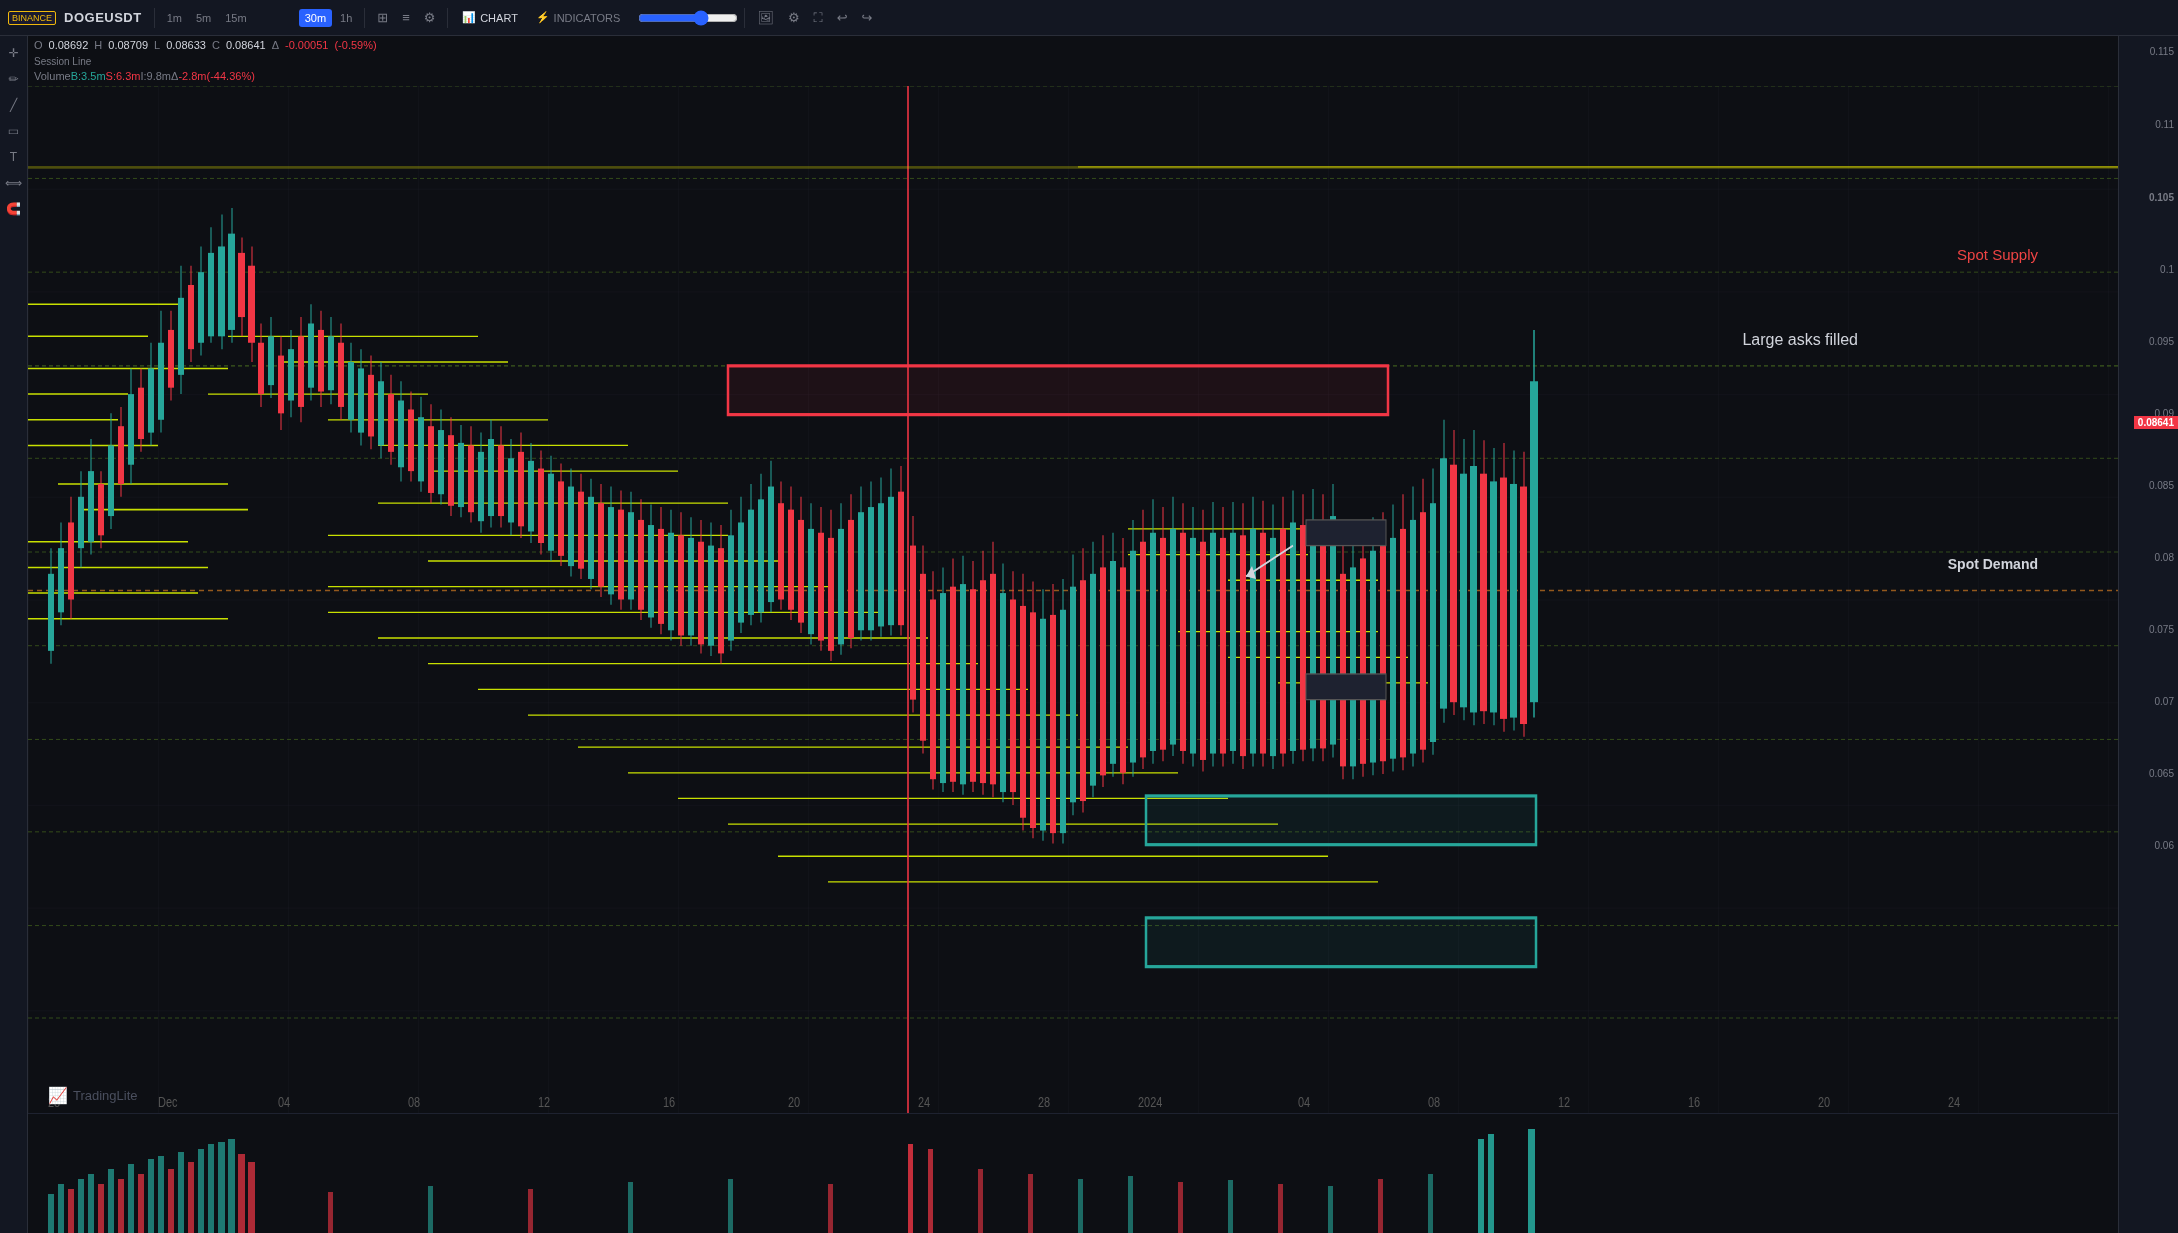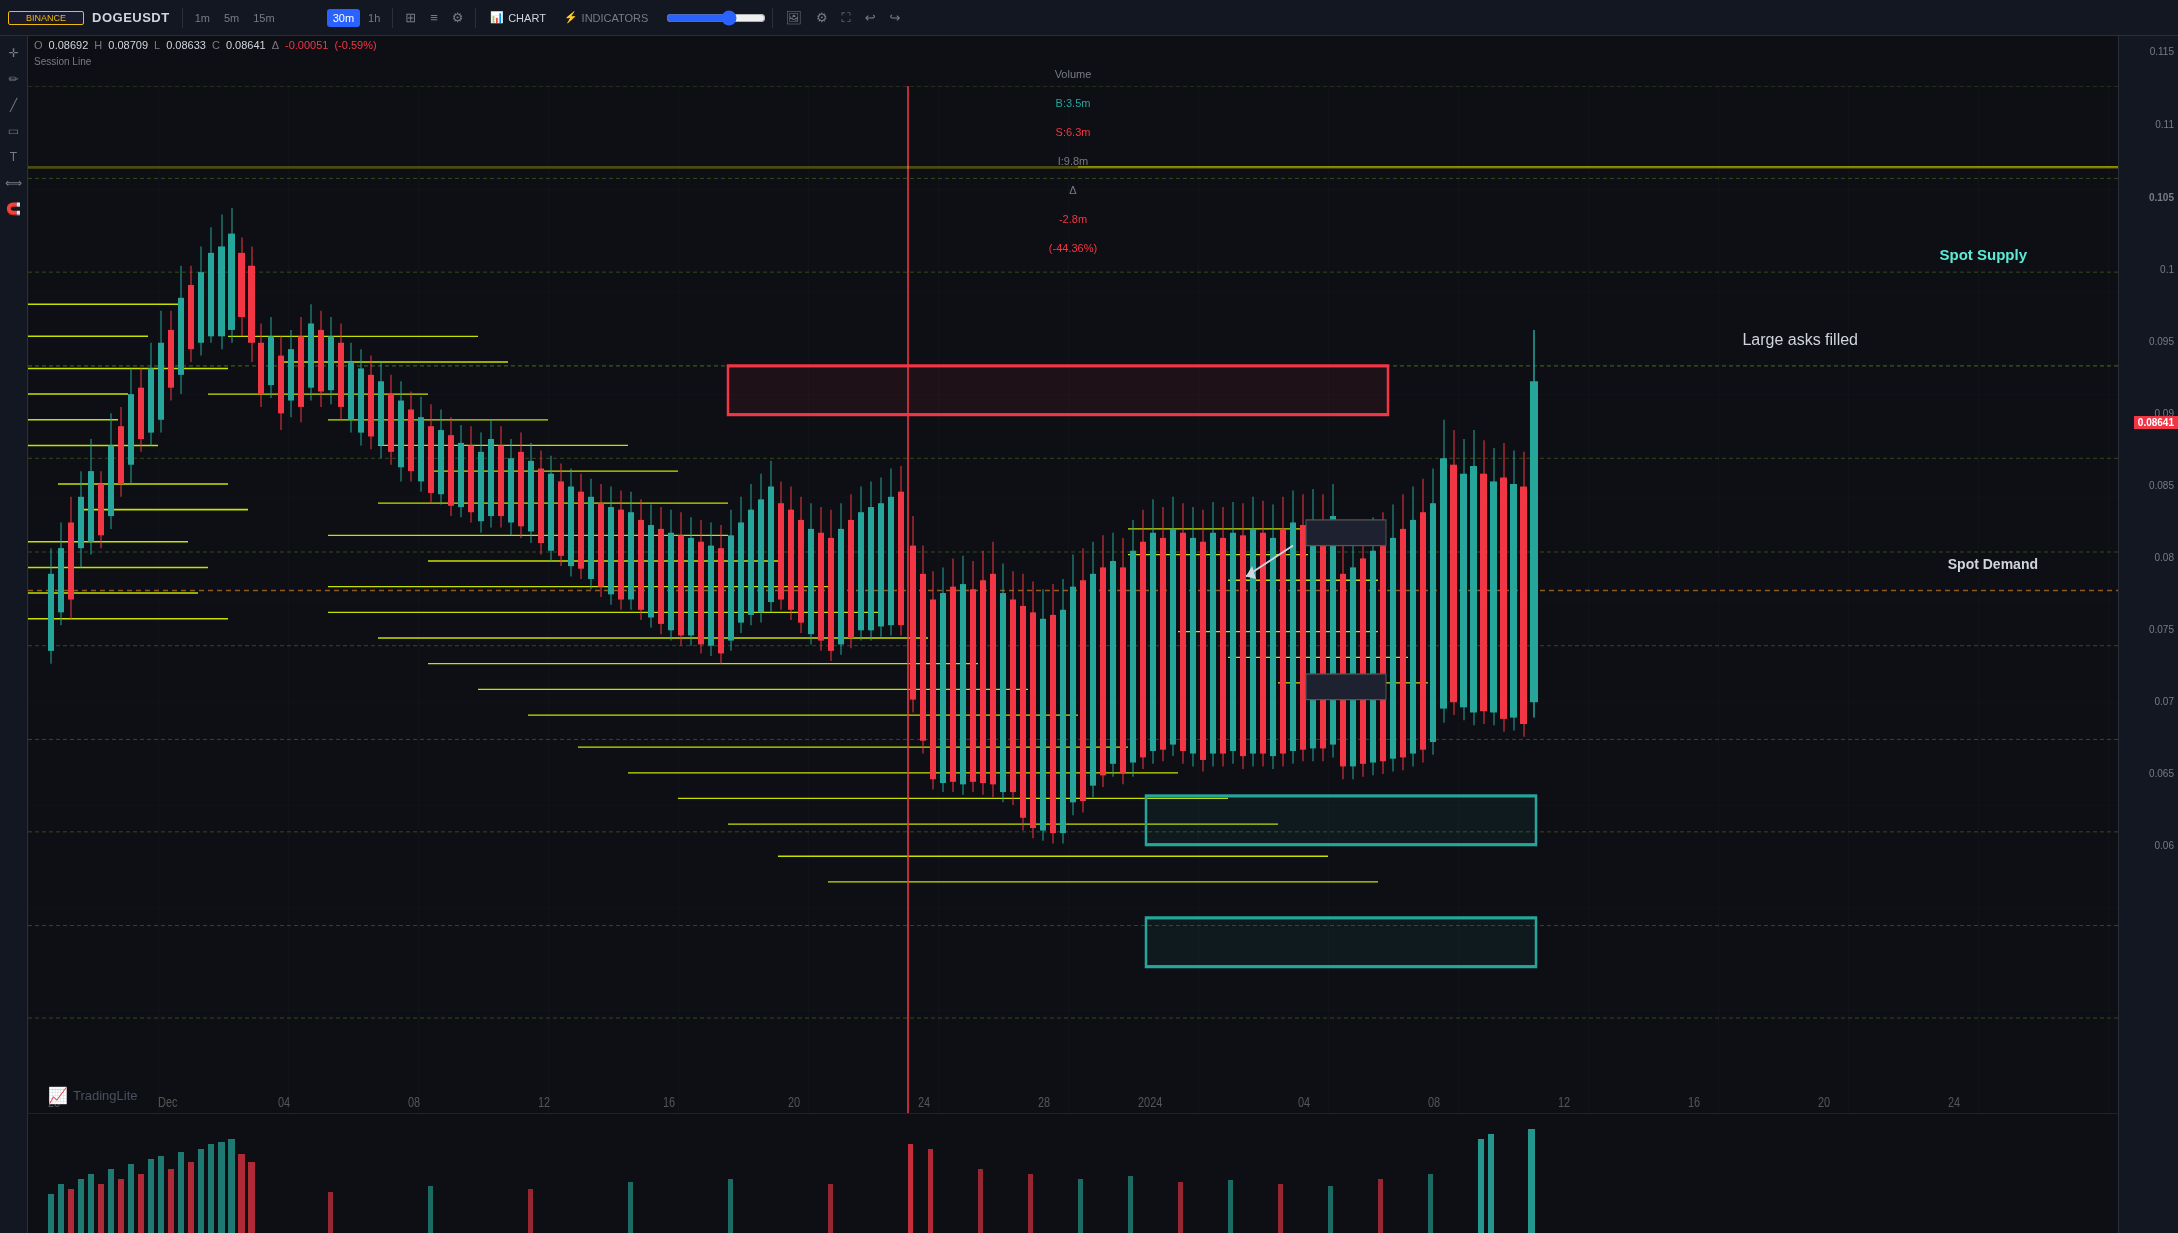--- a/index.html
+++ b/index.html
@@ -32,21 +32,21 @@
       font-size: 13px;
       margin-right: 6px;
       letter-spacing: 0.5px;
     }
     .exchange-badge {
       font-size: 9px;
       color: #f0b90b;
       background: #1a1a2e;
       border: 1px solid #f0b90b;
       border-radius: 2px;
-      padding: 1px 17px;
+      padding: 1px 3px;
       margin-right: 6px;
     }
     .timeframe-btn {
       padding: 3px 6px;
       border-radius: 3px;
       cursor: pointer;
       font-size: 11px;
       color: #787b86;
       background: transparent;
       border: none;
@@ -175,26 +175,25 @@
 
     
     #volume-bar {
       position: absolute;
       top: 32px;
       left: 0;
       right: 0;
       height: 16px;
       display: flex;
       align-items: center;
-      gap: 17px;
+      gap: 0;
       padding: 0 6px;
       font-size: 11px;
       color: #787b86;
       z-index: 5;
-      flex-direction: column;
     }
 
     
     #chart-svg {
       position: absolute;
       top: 50px;
       left: 0;
       right: 0;
       bottom: 120px;
       width: 100%;
@@ -776,21 +775,21 @@
     <text x="1010" y="795" fill="#555" font-size="11">28</text>
     <text x="1110" y="795" fill="#555" font-size="11">2024</text>
     <text x="1270" y="795" fill="#555" font-size="11">04</text>
     <text x="1400" y="795" fill="#555" font-size="11">08</text>
     <text x="1530" y="795" fill="#555" font-size="11">12</text>
     <text x="1660" y="795" fill="#555" font-size="11">16</text>
     <text x="1790" y="795" fill="#555" font-size="11">20</text>
     <text x="1920" y="795" fill="#555" font-size="11">24</text>
   </svg>
 
-  <div class="annotation-text" style="right:91px;top:210px;font-size:15px;font-weight:700;color:#5eead4;">Spot Supply</div>
+  <div class="annotation-text" style="right:80px;top:210px;font-size:15px;font-weight:400;color:#ef4444;">Spot Supply</div>
 
   <div class="annotation-text" style="right:80px;top:520px;font-size:14px;font-weight:600;color:#d1d4dc;">Spot Demand</div>
 
   <div class="annotation-text" style="right:260px;top:295px;font-size:16px;color:#d1d4dc;">Large asks filled</div>
 
   <div id="volume-panel">
     <svg width="100%" height="120" viewBox="0 0 2090 120" preserveAspectRatio="none">
       <rect width="2090" height="120" fill="#0d0f14"></rect>
 
       <rect x="20" y="80" width="6" height="40" fill="#26a69a" opacity="0.7"></rect>

